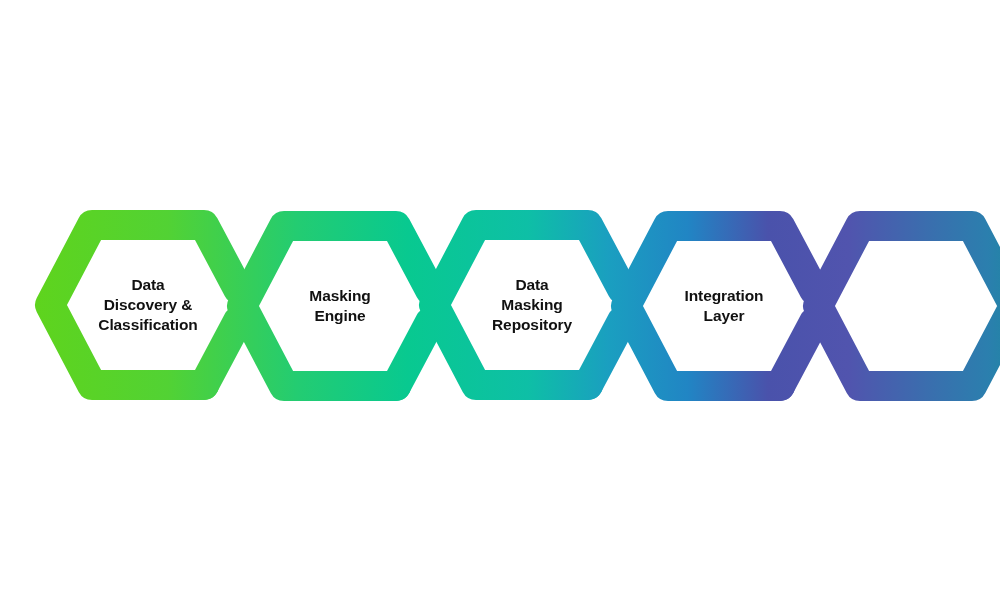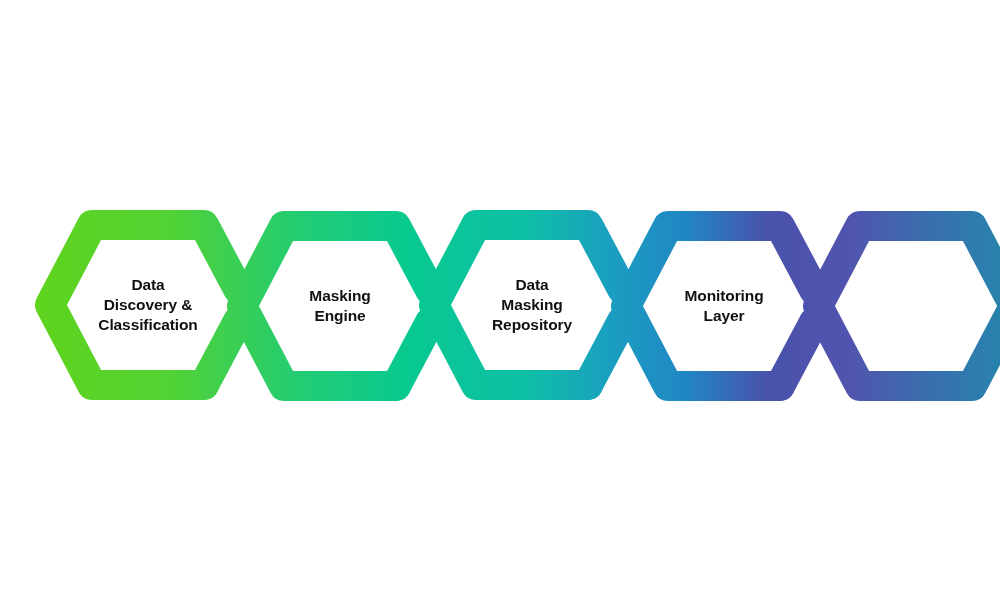--- a/index.html
+++ b/index.html
@@ -93,17 +93,17 @@
 Discovery &amp;
 Classification</div>
 
   <div class="node-label" style="left:312px; top:306px; width:160px; height:60px;">Masking
 Engine</div>
 
   <div class="node-label" style="left:504px; top:305px; width:172px; height:80px;">Data
 Masking
 Repository</div>
 
-  <div class="node-label" style="left:696px; top:306px; width:172px; height:60px;">Monitoring
+  <div class="node-label" style="left:696px; top:306px; width:172px; height:60px;">Integration
 Layer</div>
 
 
 </div>
 
 </body></html>

